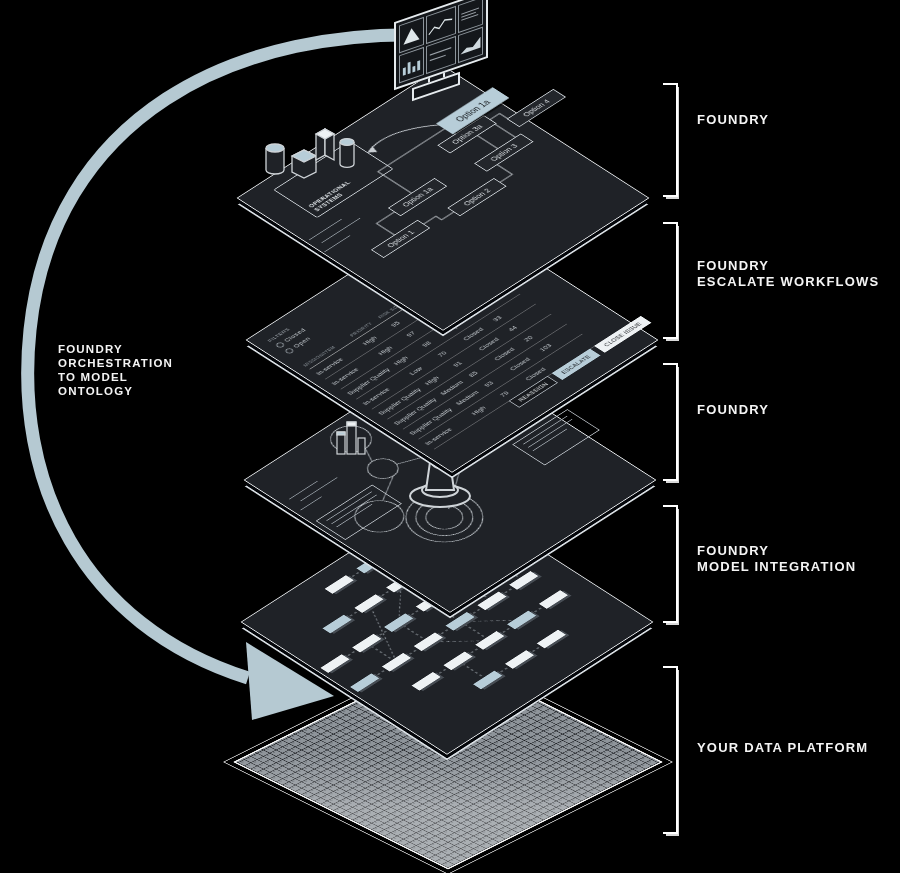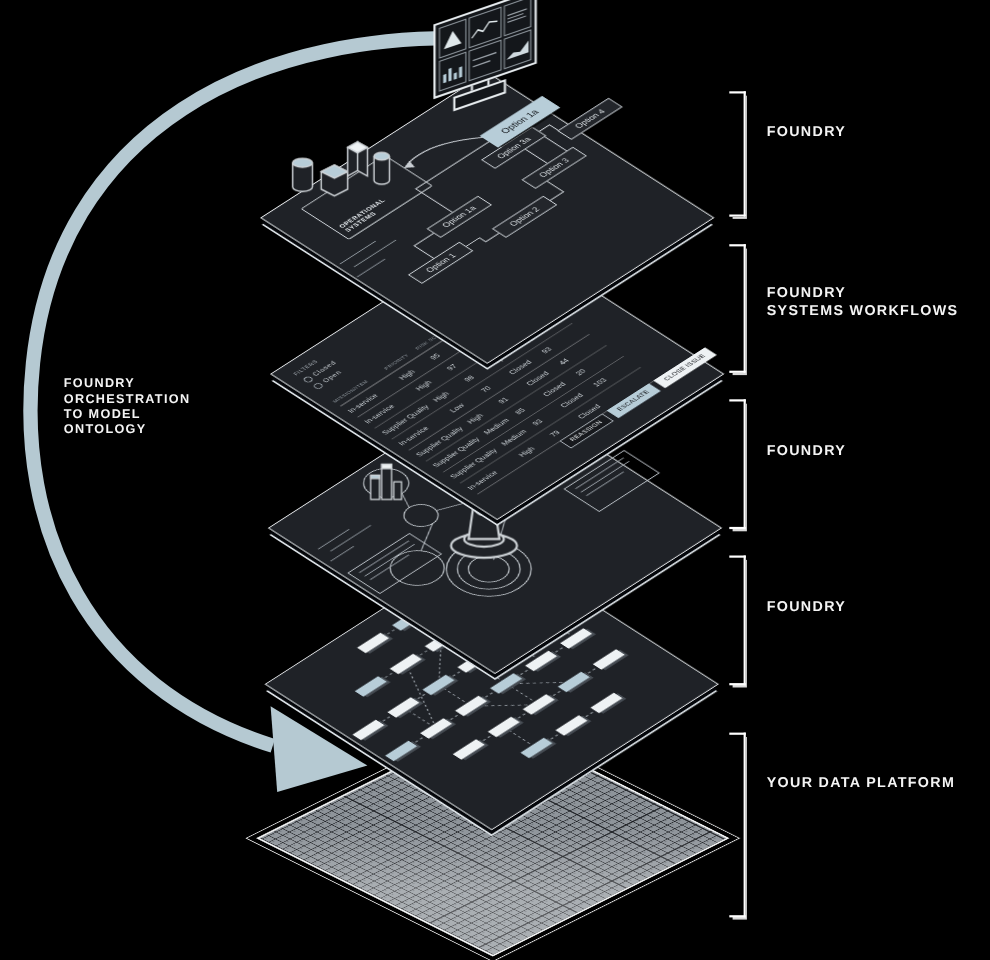--- a/index.html
+++ b/index.html
@@ -113,29 +113,30 @@
 <div class="bracket" style="top:222px;height:113px"></div>
 <div class="bracket" style="top:363px;height:114px"></div>
 <div class="bracket" style="top:505px;height:114px"></div>
 <div class="bracket" style="top:666px;height:164px"></div>
 
 <div class="rlabel" style="top:112px">
   <div>FOUNDRY</div>
 </div>
 <div class="rlabel" style="top:258px">
   <div>FOUNDRY</div>
-  <div>SYSTEMS WORKFLOWS</div>
+  <div>ESCALATE WORKFLOWS</div>
 </div>
 <div class="rlabel" style="top:402px">
   <div>FOUNDRY</div>
 </div>
 <div class="rlabel" style="top:543px">
   <div>FOUNDRY</div>
-</div>
-<div class="rlabel" style="top:703px">
+  <div>MODEL INTEGRATION</div>
+</div>
+<div class="rlabel" style="top:740px">
   <div>YOUR DATA PLATFORM</div>
 </div>
 
 <div class="layer" id="layer1">
   <svg class="plane-lines" id="l1-lines" width="290" height="290">
       <polyline points="70,152 70,126 96,126" fill="none" stroke="#c9ced3" stroke-width="1.1"></polyline>
       <polyline points="128,118 128,70 223,70" fill="none" stroke="#c9ced3" stroke-width="1.1"></polyline>
       <polyline points="102,160 120,160 120,168 138,168" fill="none" stroke="#c9ced3" stroke-width="1.1"></polyline>
       <polyline points="202,168 220,168 220,138 206,138" fill="none" stroke="#c9ced3" stroke-width="1.1"></polyline>
       <polyline points="238,130 238,100" fill="none" stroke="#c9ced3" stroke-width="1.1"></polyline>

